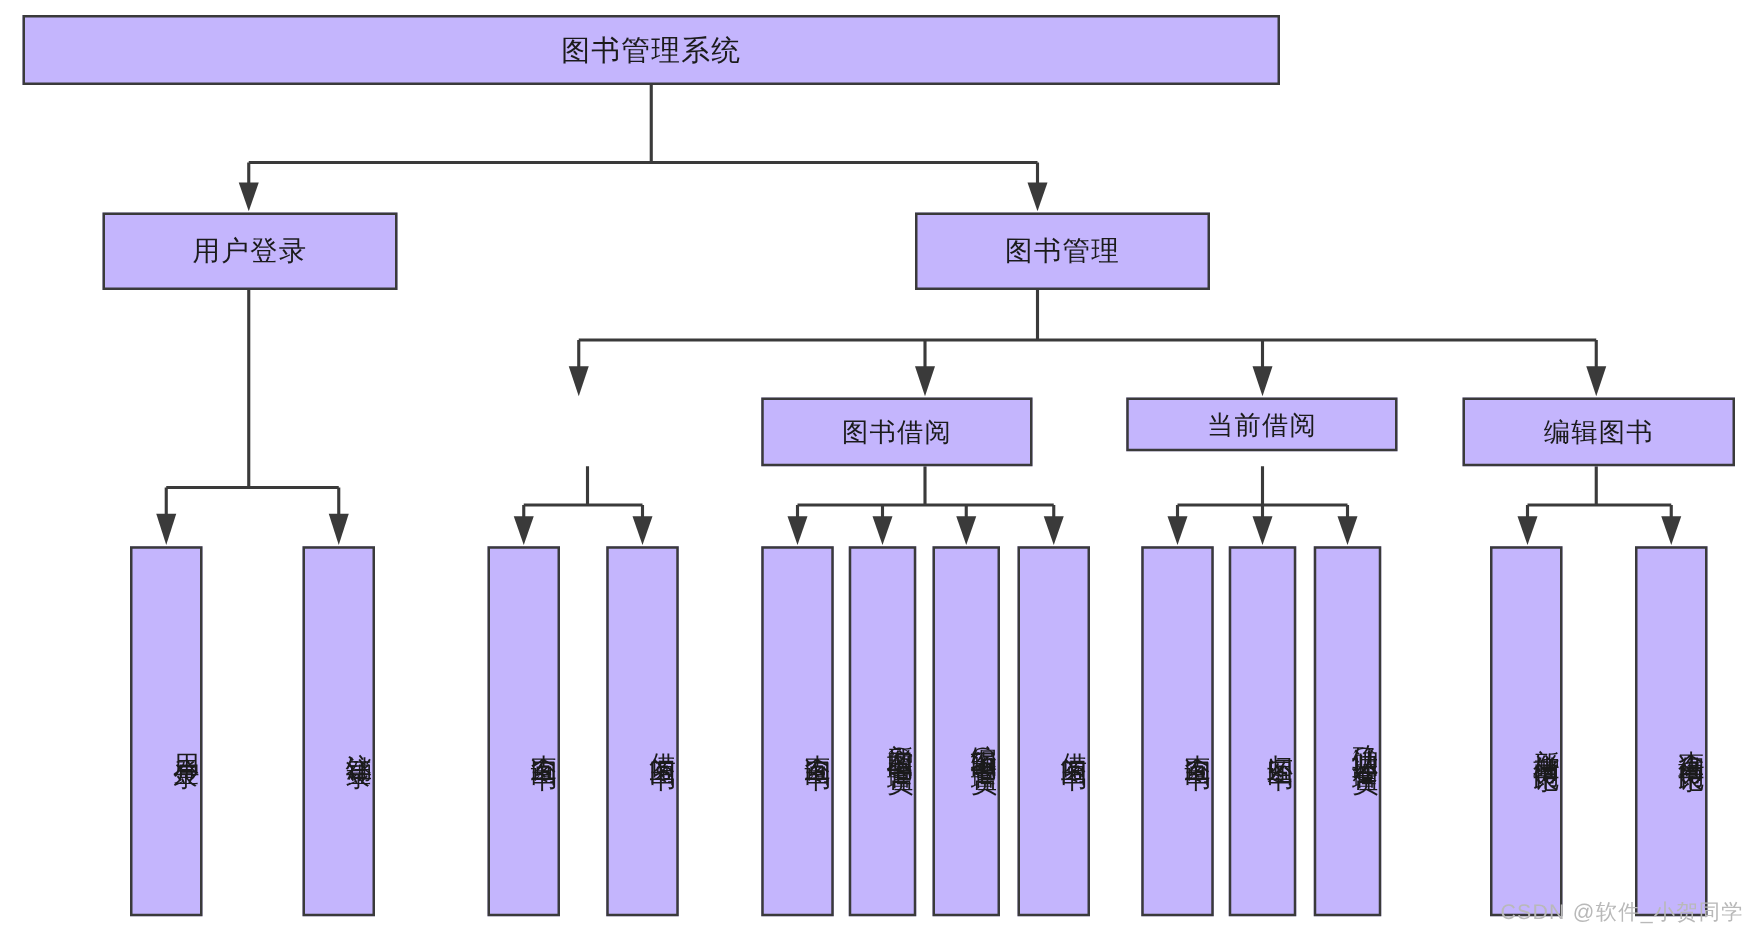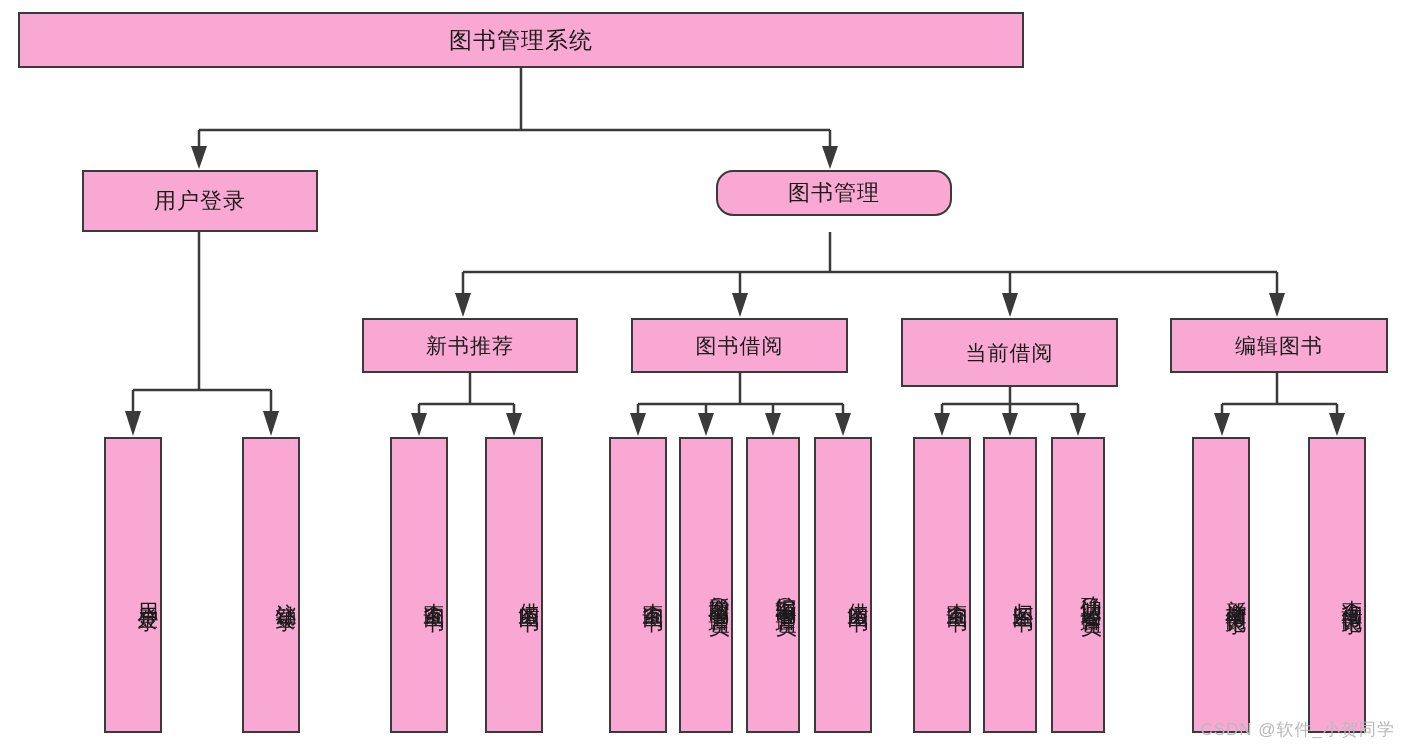--- a/index.html
+++ b/index.html
@@ -12,21 +12,21 @@
     position:relative;
     width:1405px;
     height:747px;
     background:#ffffff;
     overflow:hidden;
   }
   
   .node{
     position:absolute;
     box-sizing:border-box;
-    background:#f9a8d4;
+    background:#c4b5fd;
     border:2.5px solid #3a3a3a;
     display:flex;
     align-items:center;
     justify-content:center;
     text-align:center;
     color:#1b1b1b;
     letter-spacing:1px;
   }
   .node.root{ font-size:23px; }
   .node.lvl2{ font-size:22px; }
@@ -142,33 +142,30 @@
   </svg>
 
   <div class="node root" style="left:18px; top:12px; width:1006px; height:56px;">
     <span>图书管理系统</span>
   </div>
 
   <div class="node lvl2" style="left:82px; top:170px; width:236px; height:62px;">
     <span>用户登录</span>
   </div>
 
-  <div class="node lvl2" style="left:716px; top:170px; width:236px; height:46px;border-radius:17px;">
+  <div class="node lvl2" style="left:732px; top:170px; width:236px; height:62px;">
     <span>图书管理</span>
   </div>
 
-  <div class="node lvl3" style="left:362px; top:318px; width:216px; height:55px;">
-    <span>新书推荐</span>
-  </div>
-
-  <div class="node lvl3" style="left:631px; top:318px; width:217px; height:55px;">
+
+  <div class="node lvl3" style="left:609px; top:318px; width:217px; height:55px;">
     <span>图书借阅</span>
   </div>
 
-  <div class="node lvl3" style="left:901px; top:318px; width:217px; height:69px;">
+  <div class="node lvl3" style="left:901px; top:318px; width:217px; height:43px;">
     <span>当前借阅</span>
   </div>
 
   <div class="node lvl3" style="left:1170px; top:318px; width:218px; height:55px;">
     <span>编辑图书</span>
   </div>
 
   <div class="node leaf" style="left:104px; top:437px; width:58px; height:296px;">
     <span class="vtext">用户登录</span>
   </div>

